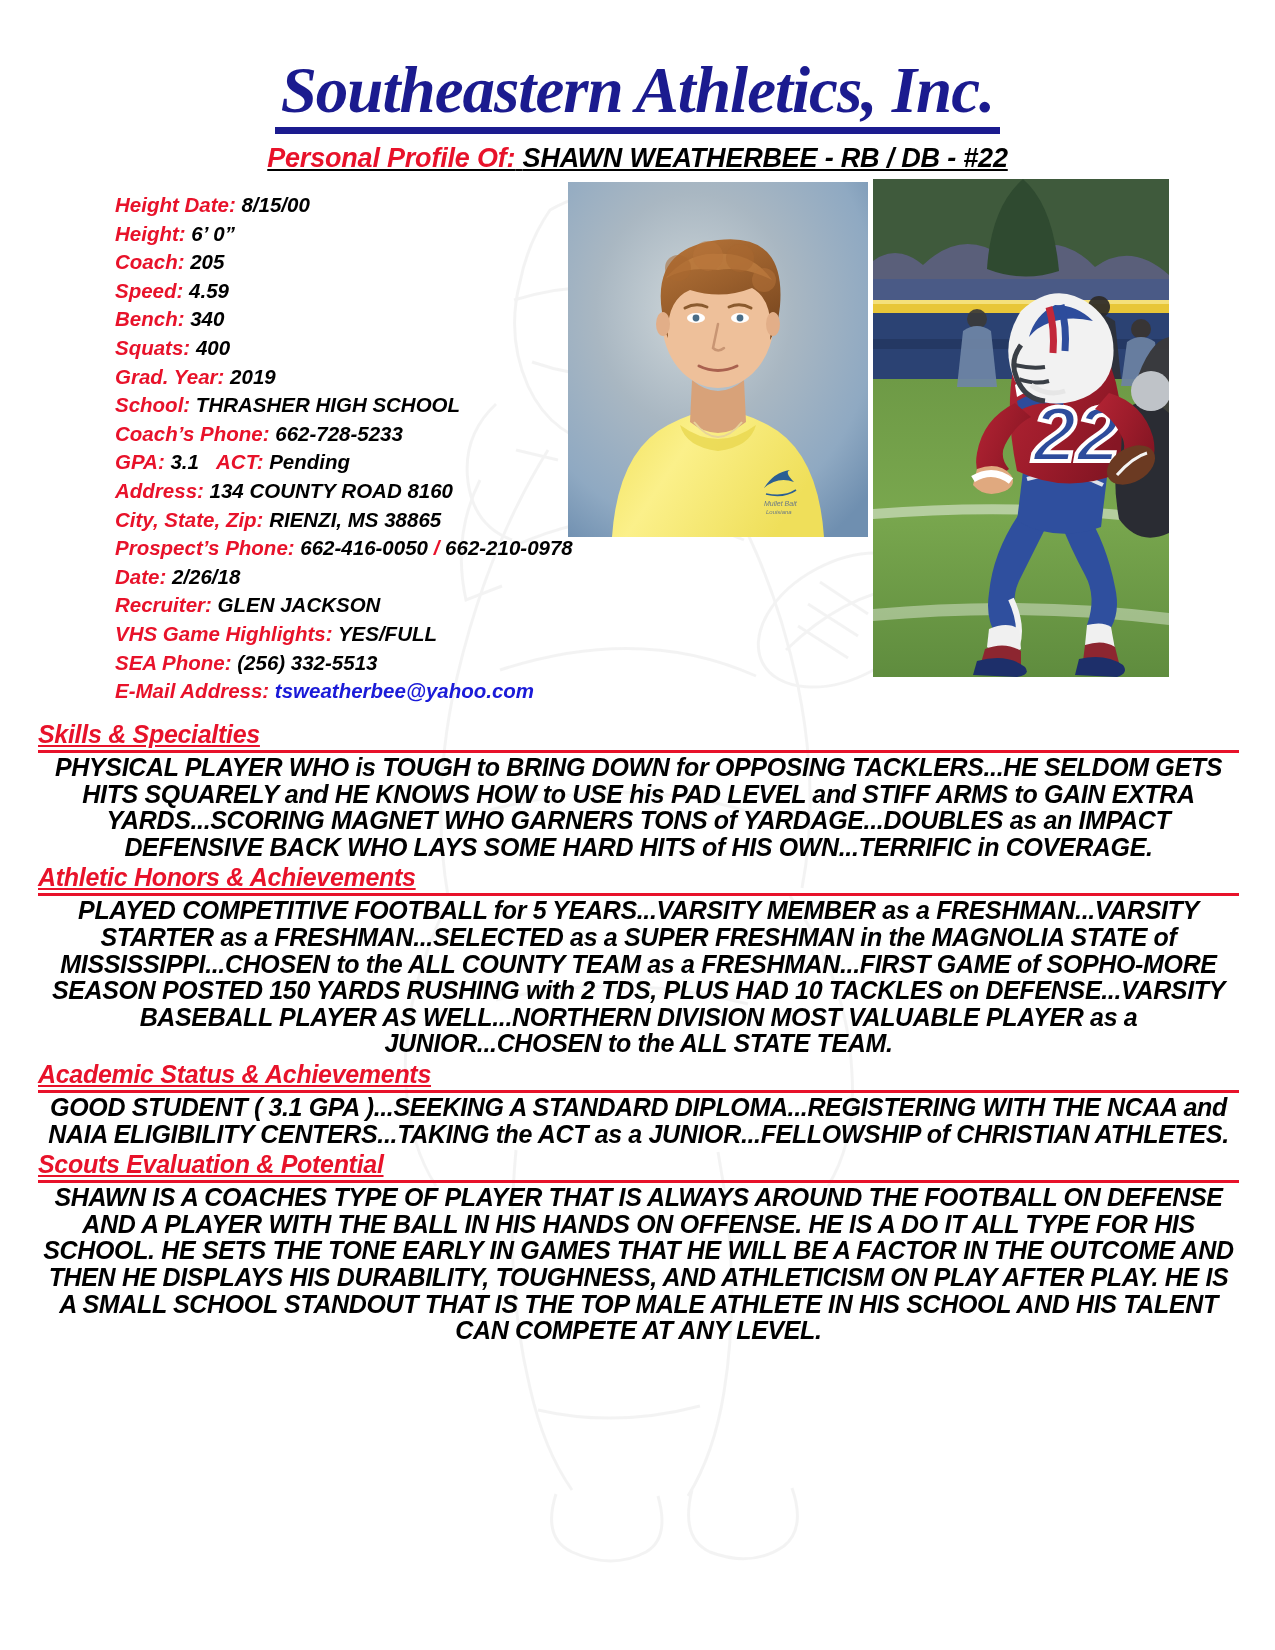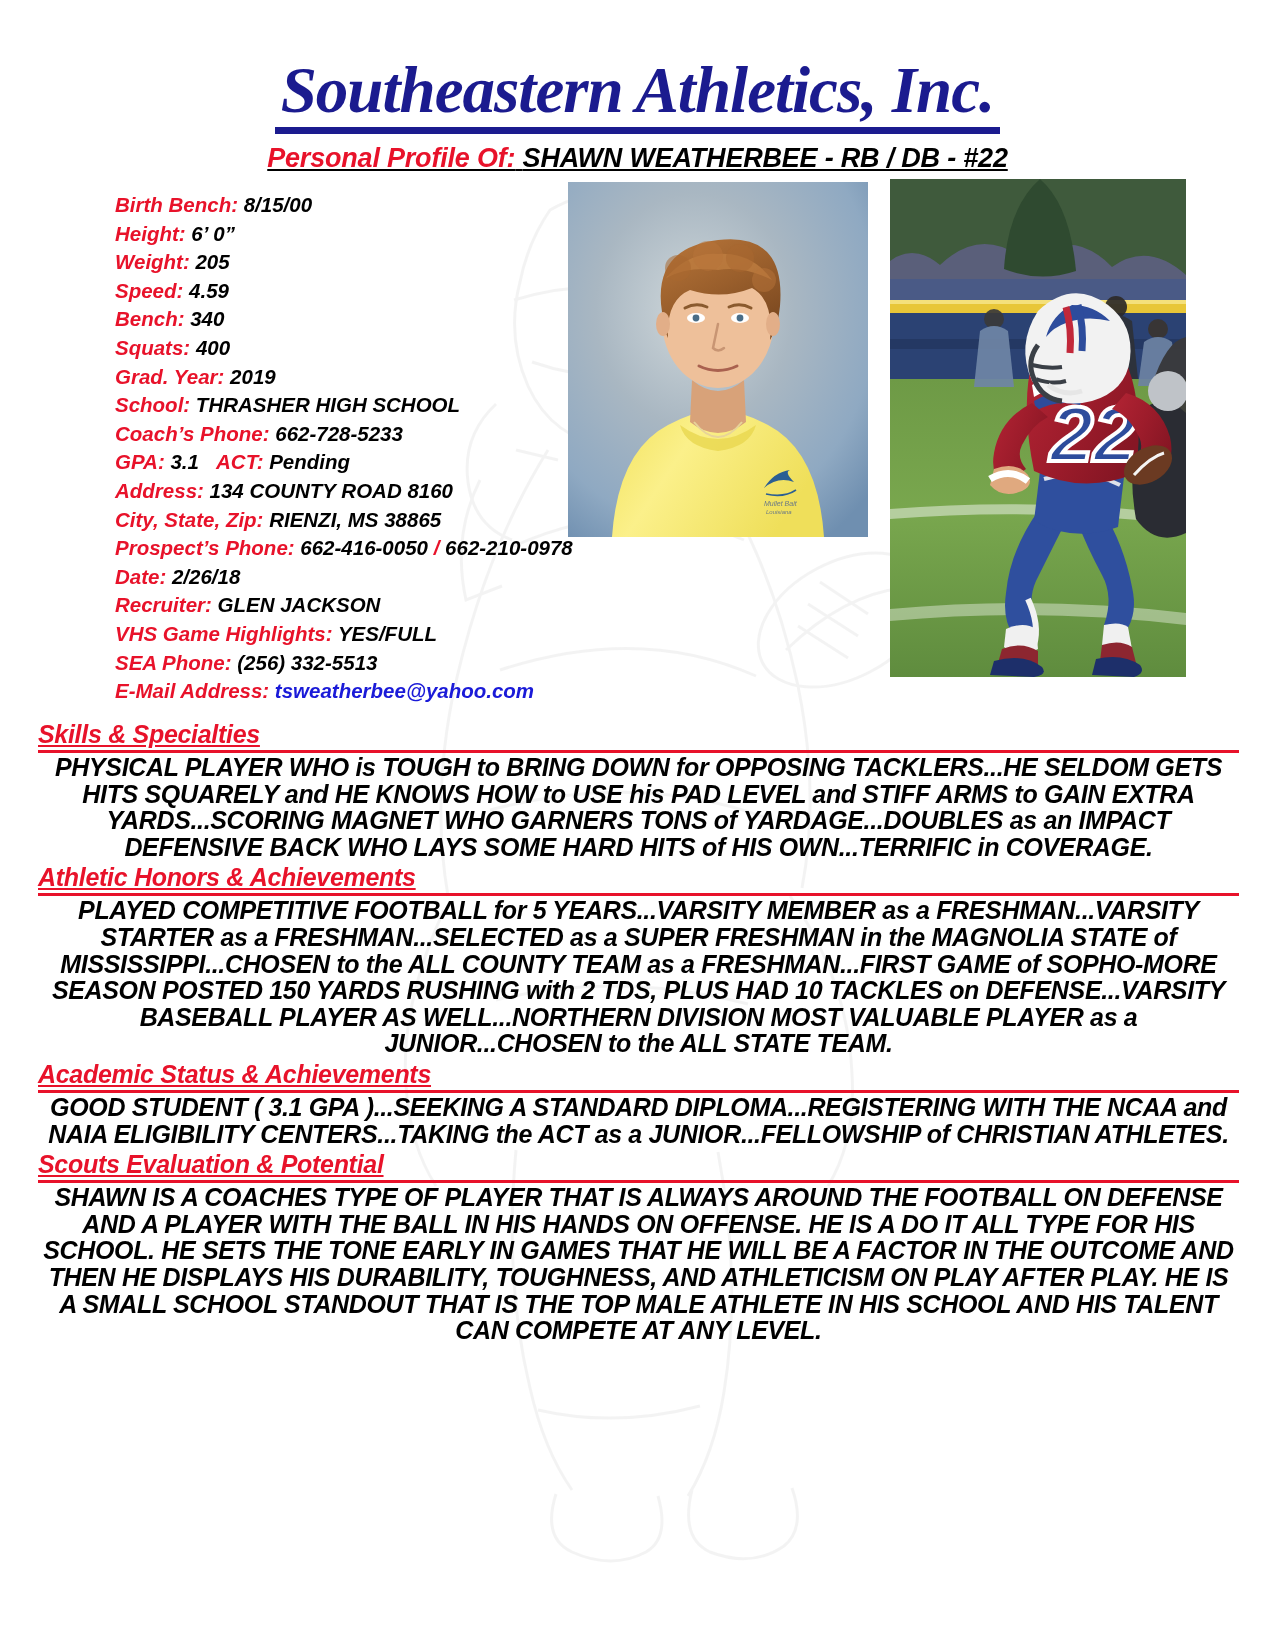--- a/index.html
+++ b/index.html
@@ -50,21 +50,21 @@
   }
   .bio .row{height:28.6px;}
   .bio .k{color:#e8122a;}
   .bio .v{color:#000;}
   .bio .sep{color:#e8122a;}
   .bio .mail{color:#1a1ad8;}
 
   .photos{position:absolute;left:568px;top:5px;}
   .ph{position:absolute;overflow:hidden;}
   .ph-portrait{left:0;top:3px;width:300px;height:355px;}
-  .ph-action{left:322px;top:0;width:296px;height:498px;}
+  .ph-action{left:305px;top:0;width:296px;height:498px;}
 
   
   .sections{position:relative;z-index:2;padding:0 36px 0 38px;}
   .sec{margin:0;}
   .sec-h{
     color:#e8122a;font-weight:bold;font-style:italic;
     font-size:25px;line-height:30px;
     letter-spacing:-.3px;
     border-bottom:3px solid #e8122a;
     padding-bottom:1px;margin-bottom:1px;
@@ -118,23 +118,23 @@
     <div class="brand">Southeastern Athletics, Inc.</div>
     <div class="subtitle">
       <span class="lbl">Personal  Profile Of:</span>
       <span class="val">SHAWN WEATHERBEE - RB / DB - #22</span>
     </div>
   </div>
 
   <div class="midwrap">
 
     <div class="bio" id="bio-list">
-        <div class="row"><span class="k">Birth Bench: </span><span class="v">8/15/00</span></div>
+        <div class="row"><span class="k">Height Date: </span><span class="v">8/15/00</span></div>
         <div class="row"><span class="k">Height: </span><span class="v">6’ 0”</span></div>
-        <div class="row"><span class="k">Weight: </span><span class="v">205</span></div>
+        <div class="row"><span class="k">Coach: </span><span class="v">205</span></div>
         <div class="row"><span class="k">Speed: </span><span class="v">4.59</span></div>
         <div class="row"><span class="k">Bench: </span><span class="v">340</span></div>
         <div class="row"><span class="k">Squats: </span><span class="v">400</span></div>
         <div class="row"><span class="k">Grad. Year: </span><span class="v">2019</span></div>
         <div class="row"><span class="k">School: </span><span class="v">THRASHER HIGH SCHOOL</span></div>
         <div class="row"><span class="k">Coach’s Phone: </span><span class="v">662-728-5233</span></div>
         <div class="row"><span class="k">GPA: </span><span class="v">3.1</span><span>&nbsp;&nbsp;&nbsp;</span><span class="k">ACT: </span><span class="v">Pending</span></div>
         <div class="row"><span class="k">Address: </span><span class="v">134 COUNTY ROAD 8160</span></div>
         <div class="row"><span class="k">City, State, Zip: </span><span class="v">RIENZI, MS  38865</span></div>
         <div class="row"><span class="k">Prospect’s Phone: </span><span class="v">662-416-0050</span><span class="sep"> / </span><span class="v">662-210-0978</span></div>

